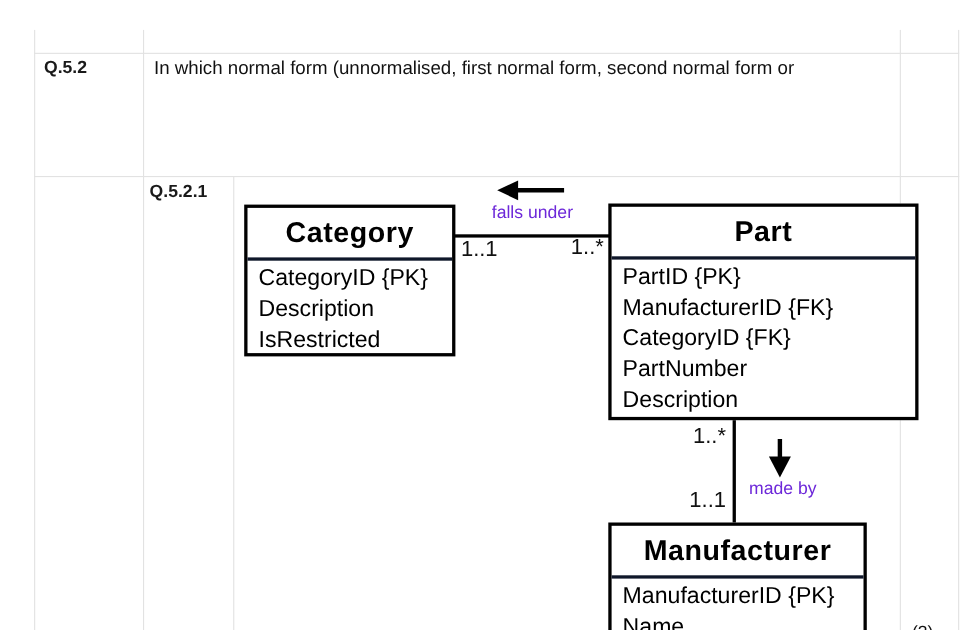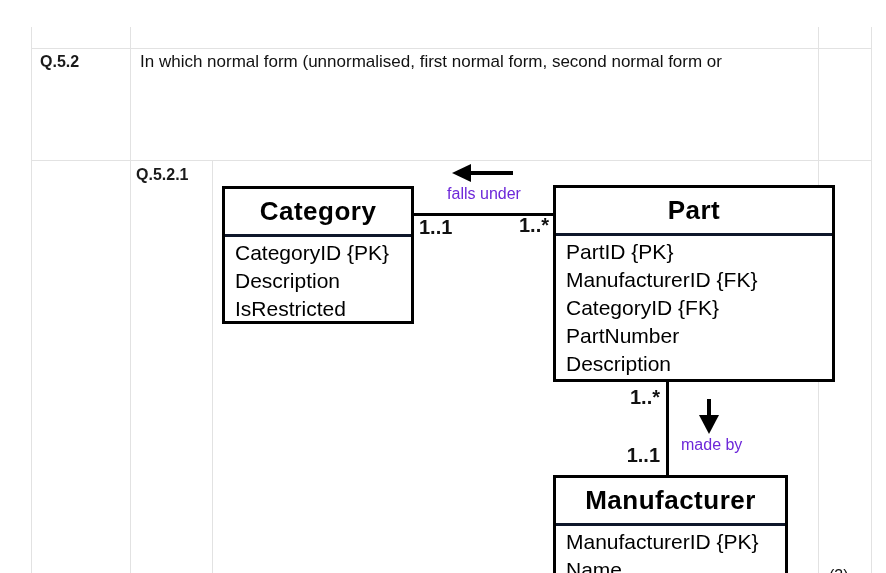--- a/index.html
+++ b/index.html
@@ -40,21 +40,21 @@
     padding: 2px 0 0 10px;
     font-size: 21px;
     line-height: 28px;
   }
   .attr { white-space: nowrap; }
 
   .conn-h { position: absolute; height: 3px; background: #000000; }
   .conn-v { position: absolute; width: 3px; background: #000000; }
 
   .rel-label { position: absolute; font-size: 16px; color: #6d28d9; white-space: nowrap; }
-  .mult { position: absolute; font-size: 20px; color: #111111; white-space: nowrap; font-weight: bold; }
+  .mult { position: absolute; font-size: 20px; color: #111111; white-space: nowrap; }
   .arrow { position: absolute; }
 </style>
 </head>
 <body>
 
 <div class="page">
 
   <div class="vline" style="left:31px; top:0; height:573px;"></div>
   <div class="vline" style="left:130px; top:0; height:573px;"></div>
   <div class="vline" style="left:212px; top:133px; height:440px;"></div>

